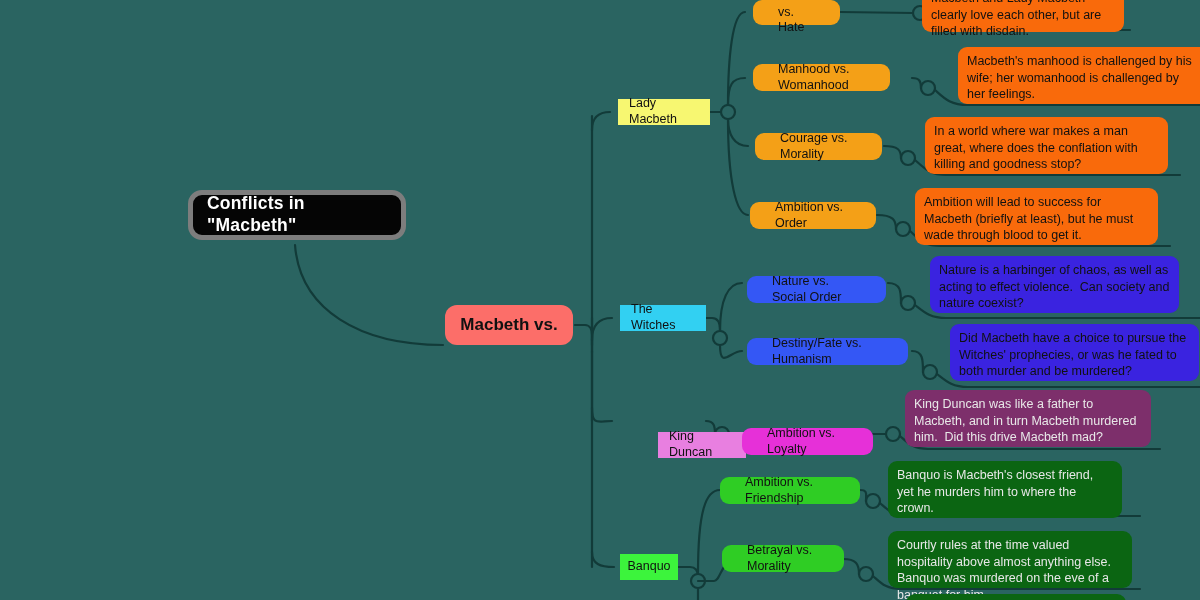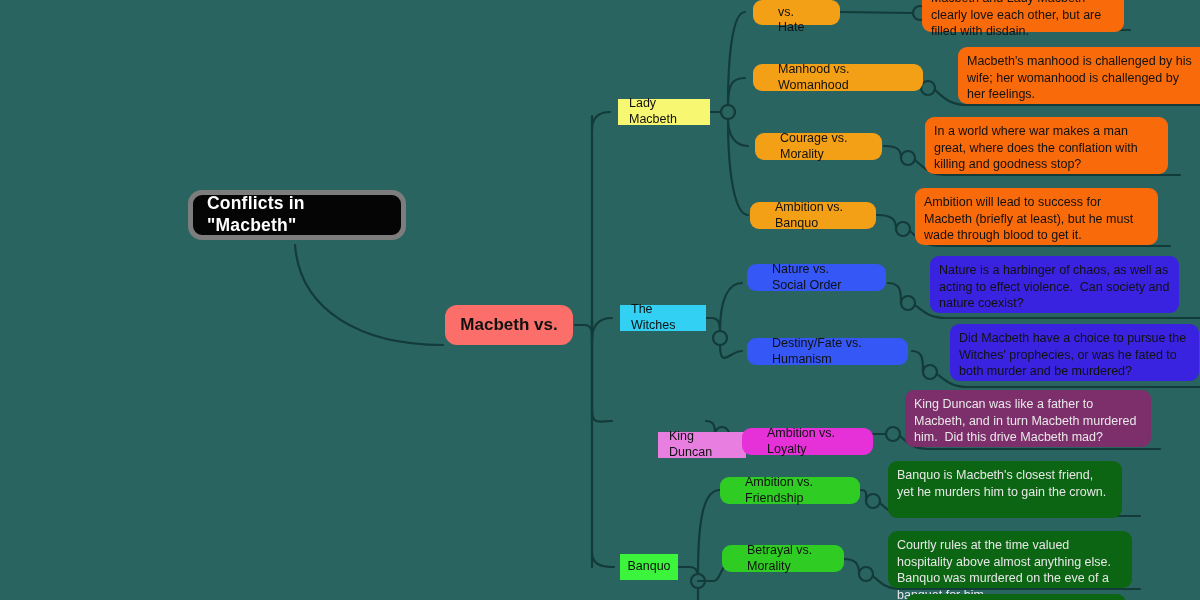--- a/index.html
+++ b/index.html
@@ -173,46 +173,46 @@
     <span>Lady Macbeth</span>
   </div>
 
   <div class="node l3" style="left:753px; top:0px; width:87px; height:25px; background:#f4a017;">
     <span>Love vs. Hate</span>
   </div>
   <div class="node l4 light" style="left:922px; top:-16px; width:202px; height:48px; background:#f96a0b;">
     <span>Macbeth and Lady Macbeth clearly love each other, but are filled with disdain.</span>
   </div>
 
-  <div class="node l3" style="left:753px; top:64px; width:170px; height:27px; background:#f4a017;">
+  <div class="node l3" style="left:753px; top:64px; width:137px; height:27px; background:#f4a017;">
     <span>Manhood vs. Womanhood</span>
   </div>
   <div class="node l4 light" style="left:958px; top:47px; width:250px; height:57px; background:#f96a0b;">
     <span>Macbeth's manhood is challenged by his wife; her womanhood is challenged by her feelings.</span>
   </div>
 
   <div class="node l3" style="left:755px; top:133px; width:127px; height:27px; background:#f4a017;">
     <span>Courage vs. Morality</span>
   </div>
   <div class="node l4 light" style="left:925px; top:117px; width:243px; height:57px; background:#f96a0b;">
     <span>In a world where war makes a man great, where does the conflation with killing and goodness stop?</span>
   </div>
 
   <div class="node l3" style="left:750px; top:202px; width:126px; height:27px; background:#f4a017;">
-    <span>Ambition vs. Banquo</span>
+    <span>Ambition vs. Order</span>
   </div>
   <div class="node l4 light" style="left:915px; top:188px; width:243px; height:57px; background:#f96a0b;">
     <span>Ambition will lead to success for Macbeth (briefly at least), but he must wade through blood to get it.</span>
   </div>
 
   <div class="node l2" style="left:620px; top:305px; width:86px; height:26px; background:#32d0f2;">
     <span>The Witches</span>
   </div>
 
-  <div class="node l3" style="left:747px; top:264px; width:139px; height:27px; background:#3457f5;">
+  <div class="node l3" style="left:747px; top:276px; width:139px; height:27px; background:#3457f5;">
     <span>Nature vs. Social Order</span>
   </div>
   <div class="node l4 light" style="left:930px; top:256px; width:249px; height:57px; background:#3a23e0;">
     <span>Nature is a harbinger of chaos, as well as acting to effect violence.  Can society and nature coexist?</span>
   </div>
 
   <div class="node l3" style="left:747px; top:338px; width:161px; height:27px; background:#3457f5;">
     <span>Destiny/Fate vs. Humanism</span>
   </div>
   <div class="node l4 light" style="left:950px; top:324px; width:249px; height:57px; background:#3a23e0;">
@@ -231,21 +231,21 @@
   </div>
 
   <div class="node l2" style="left:620px; top:554px; width:58px; height:26px; background:#3cf43c;">
     <span>Banquo</span>
   </div>
 
   <div class="node l3" style="left:720px; top:477px; width:140px; height:27px; background:#2fcd24;">
     <span>Ambition vs. Friendship</span>
   </div>
   <div class="node l4 dark" style="left:888px; top:461px; width:234px; height:57px; background:#0b6512;">
-    <span>Banquo is Macbeth's closest friend, yet he murders him to gain the crown.</span>
+    <span>Banquo is Macbeth's closest friend, yet he murders him to where the crown.</span>
   </div>
 
   <div class="node l3" style="left:722px; top:545px; width:122px; height:27px; background:#2fcd24;">
     <span>Betrayal vs. Morality</span>
   </div>
   <div class="node l4 dark" style="left:888px; top:531px; width:244px; height:57px; background:#0b6512;">
     <span>Courtly rules at the time valued hospitality above almost anything else.  Banquo was murdered on the eve of a banquet for him.</span>
   </div>
 
   <div class="node l4 dark" style="left:906px; top:594px; width:220px; height:40px; background:#0b6512;">

